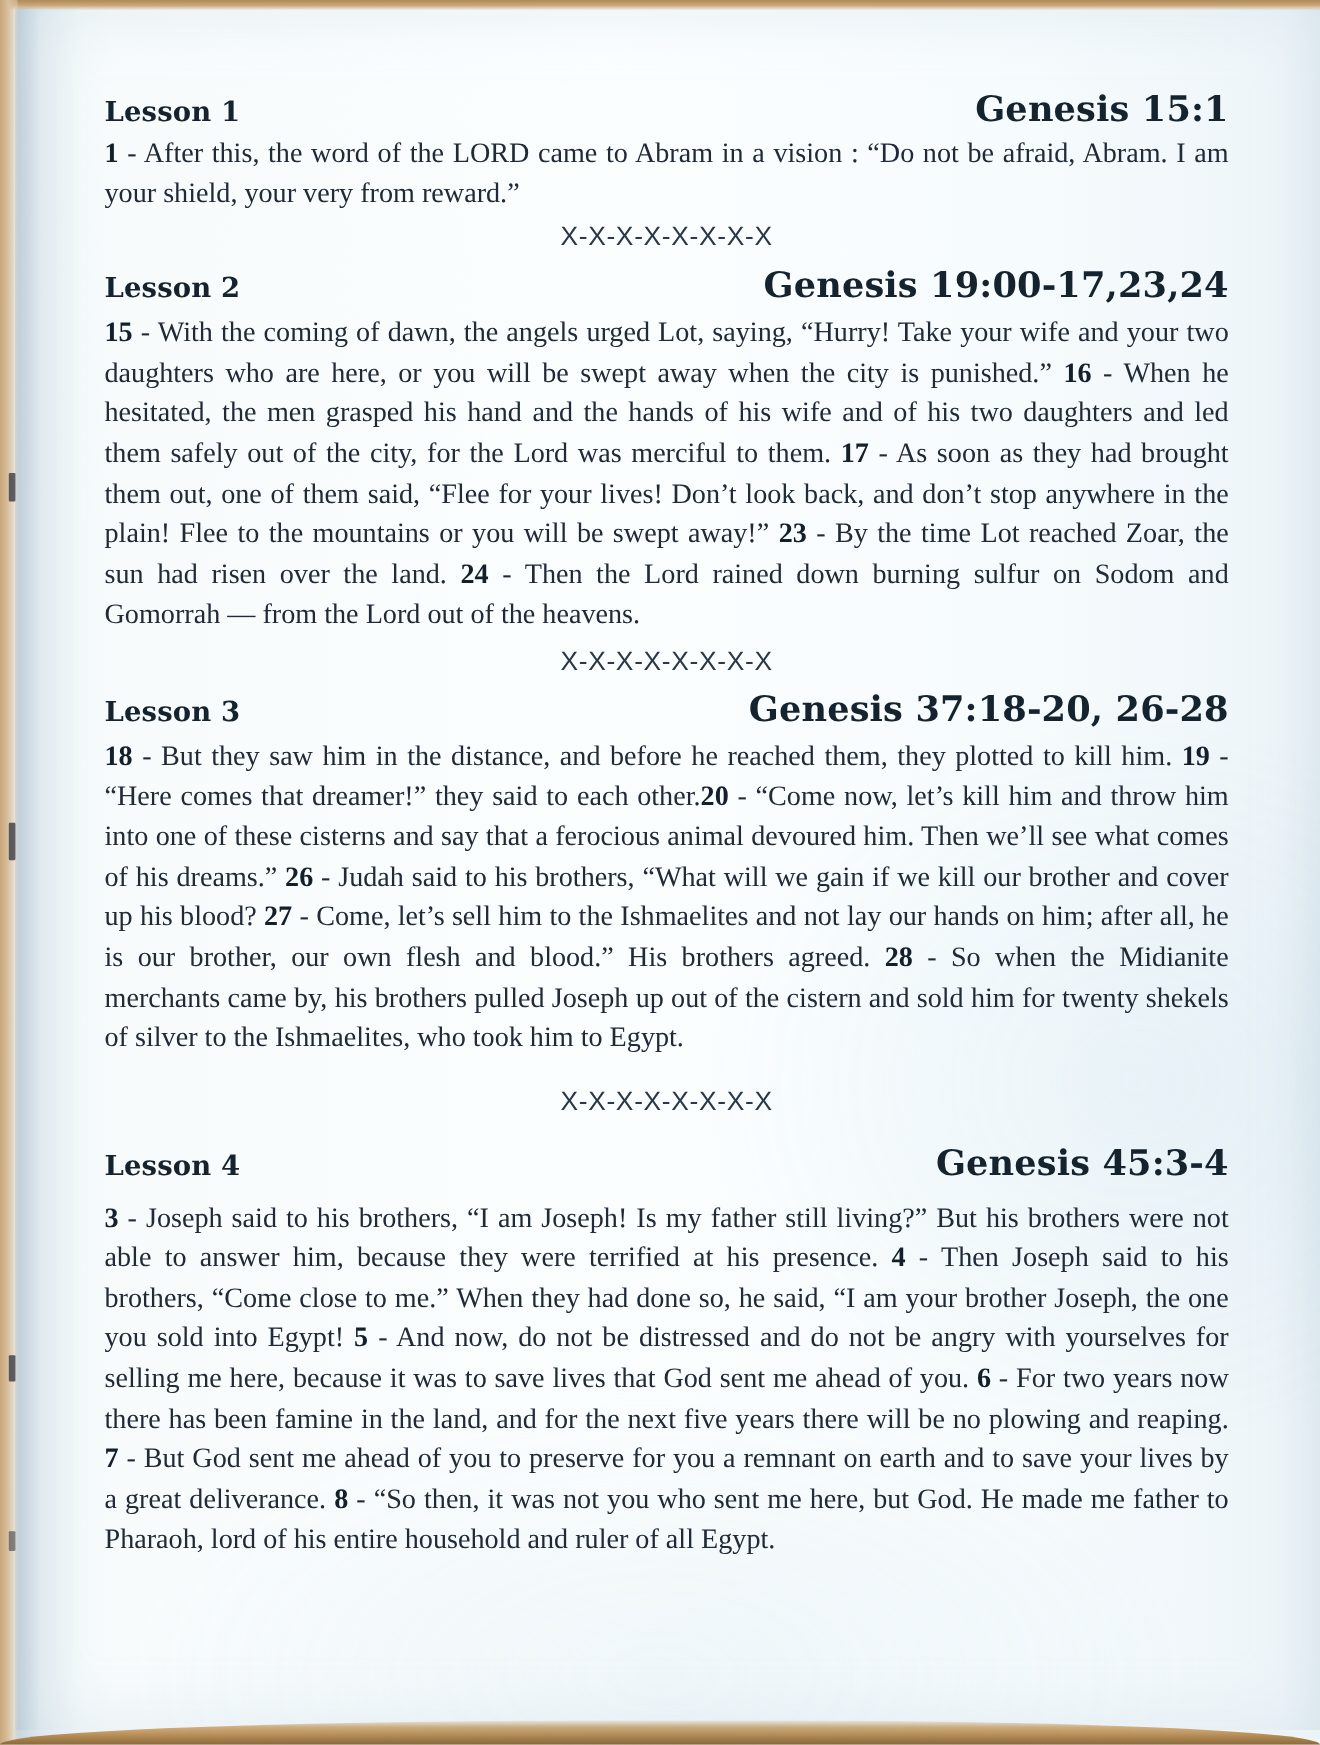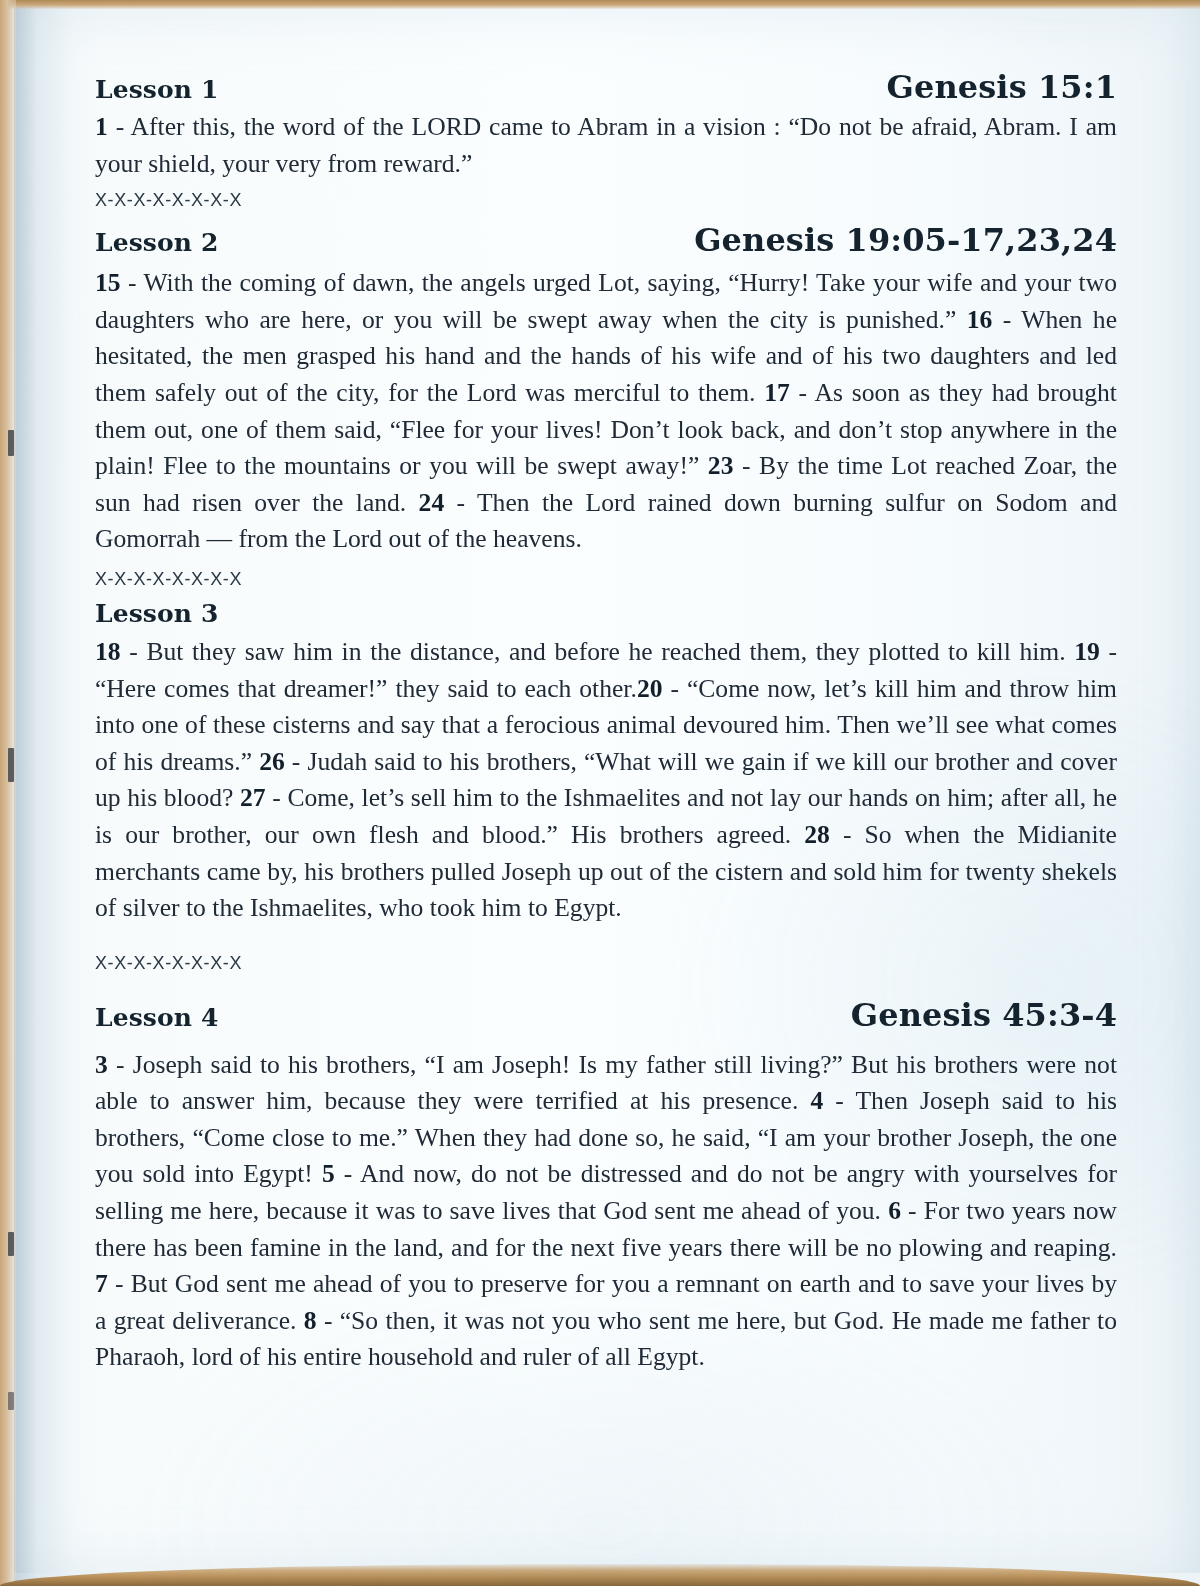--- a/index.html
+++ b/index.html
@@ -77,21 +77,21 @@
     width: 6px;
     background: #3d4148;
     opacity: 0.82;
     border-radius: 1px;
   }
 
   
   #col {
     position: absolute;
     left: 95px;
-    top: 68px;
+    top: 80px;
     width: 1022px;
   }
 
   .lesson-head {
     display: flex;
     justify-content: space-between;
     align-items: baseline;
     font-family: "DejaVu Serif", "Liberation Serif", serif;
     font-weight: bold;
     color: #15232f;
@@ -115,22 +115,23 @@
     hyphens: none;
   }
   .passage.last-full > :last-child { }
 
   .vnum {
     font-weight: bold;
     color: #131f2b;
   }
 
   .sep {
+    text-align: center;
     font-family: "Liberation Sans", sans-serif;
-    font-size: 18px;
+    font-size: 24px;
     letter-spacing: 0.6px;
     color: #2b3845;
     margin: 7px 0 8px 0;
   }
 
   
   #lesson1-head { margin-top: 0; }
   #lesson1-body { margin-top: 3px; }
   #sep1 { margin-top: 8px; margin-bottom: 10px; }
   #lesson2-head { margin-top: 0; }
@@ -179,29 +180,30 @@
       <span class="title">Lesson 1</span>
       <span class="ref">Genesis 15:1</span>
     </div>
     <p class="passage" id="lesson1-body">
       <span class="vnum">1</span><span> - </span><span>After this, the word of the LORD came to Abram in a vision : “Do not be afraid, Abram. I am your shield, your very from reward.”</span>
     </p>
     <div class="sep" id="sep1">X-X-X-X-X-X-X-X</div>
 
     <div class="lesson-head" id="lesson2-head">
       <span class="title">Lesson 2</span>
-      <span class="ref">Genesis 19:05-17,23,24</span>
+      <span class="ref">Genesis 19:00-17,23,24</span>
     </div>
     <p class="passage" id="lesson2-body">
       <span class="vnum">15</span><span> - </span><span>With the coming of dawn, the angels urged Lot, saying, “Hurry! Take your wife and your two daughters who are here, or you will be swept away when the city is punished.” </span><span class="vnum">16</span><span> - </span><span>When he hesitated, the men grasped his hand and the hands of his wife and of his two daughters and led them safely out of the city, for the Lord was merciful to them. </span><span class="vnum">17</span><span> - </span><span>As soon as they had brought them out, one of them said, “Flee for your lives! Don’t look back, and don’t stop anywhere in the plain! Flee to the mountains or you will be swept away!” </span><span class="vnum">23</span><span> - </span><span>By the time Lot reached Zoar, the sun had risen over the land. </span><span class="vnum">24</span><span> - </span><span>Then the Lord rained down burning sulfur on Sodom and Gomorrah — from the Lord out of the heavens.</span>
     </p>
     <div class="sep" id="sep2">X-X-X-X-X-X-X-X</div>
 
     <div class="lesson-head" id="lesson3-head">
       <span class="title">Lesson 3</span>
+      <span class="ref">Genesis 37:18-20, 26-28</span>
     </div>
     <p class="passage" id="lesson3-body">
       <span class="vnum">18</span><span> - </span><span>But they saw him in the distance, and before he reached them, they plotted to kill him. </span><span class="vnum">19</span><span> - </span><span>“Here comes that dreamer!” they said to each other.</span><span class="vnum">20</span><span> -  </span><span>“Come now, let’s kill him and throw him into one of these cisterns and say that a ferocious animal devoured him. Then we’ll see what comes of his dreams.” </span><span class="vnum">26</span><span> - </span><span>Judah said to his brothers, “What will we gain if we kill our brother and cover up his blood? </span><span class="vnum">27</span><span> - </span><span>Come, let’s sell him to the Ishmaelites and not lay our hands on him; after all, he is our brother, our own flesh and blood.” His brothers agreed. </span><span class="vnum">28</span><span> - </span><span>So when the Midianite merchants came by, his brothers pulled Joseph up out of the cistern and sold him for twenty shekels of silver to the Ishmaelites, who took him to Egypt.</span>
     </p>
     <div class="sep" id="sep3">X-X-X-X-X-X-X-X</div>
 
     <div class="lesson-head" id="lesson4-head">
       <span class="title">Lesson 4</span>
       <span class="ref">Genesis 45:3-4</span>
     </div>

